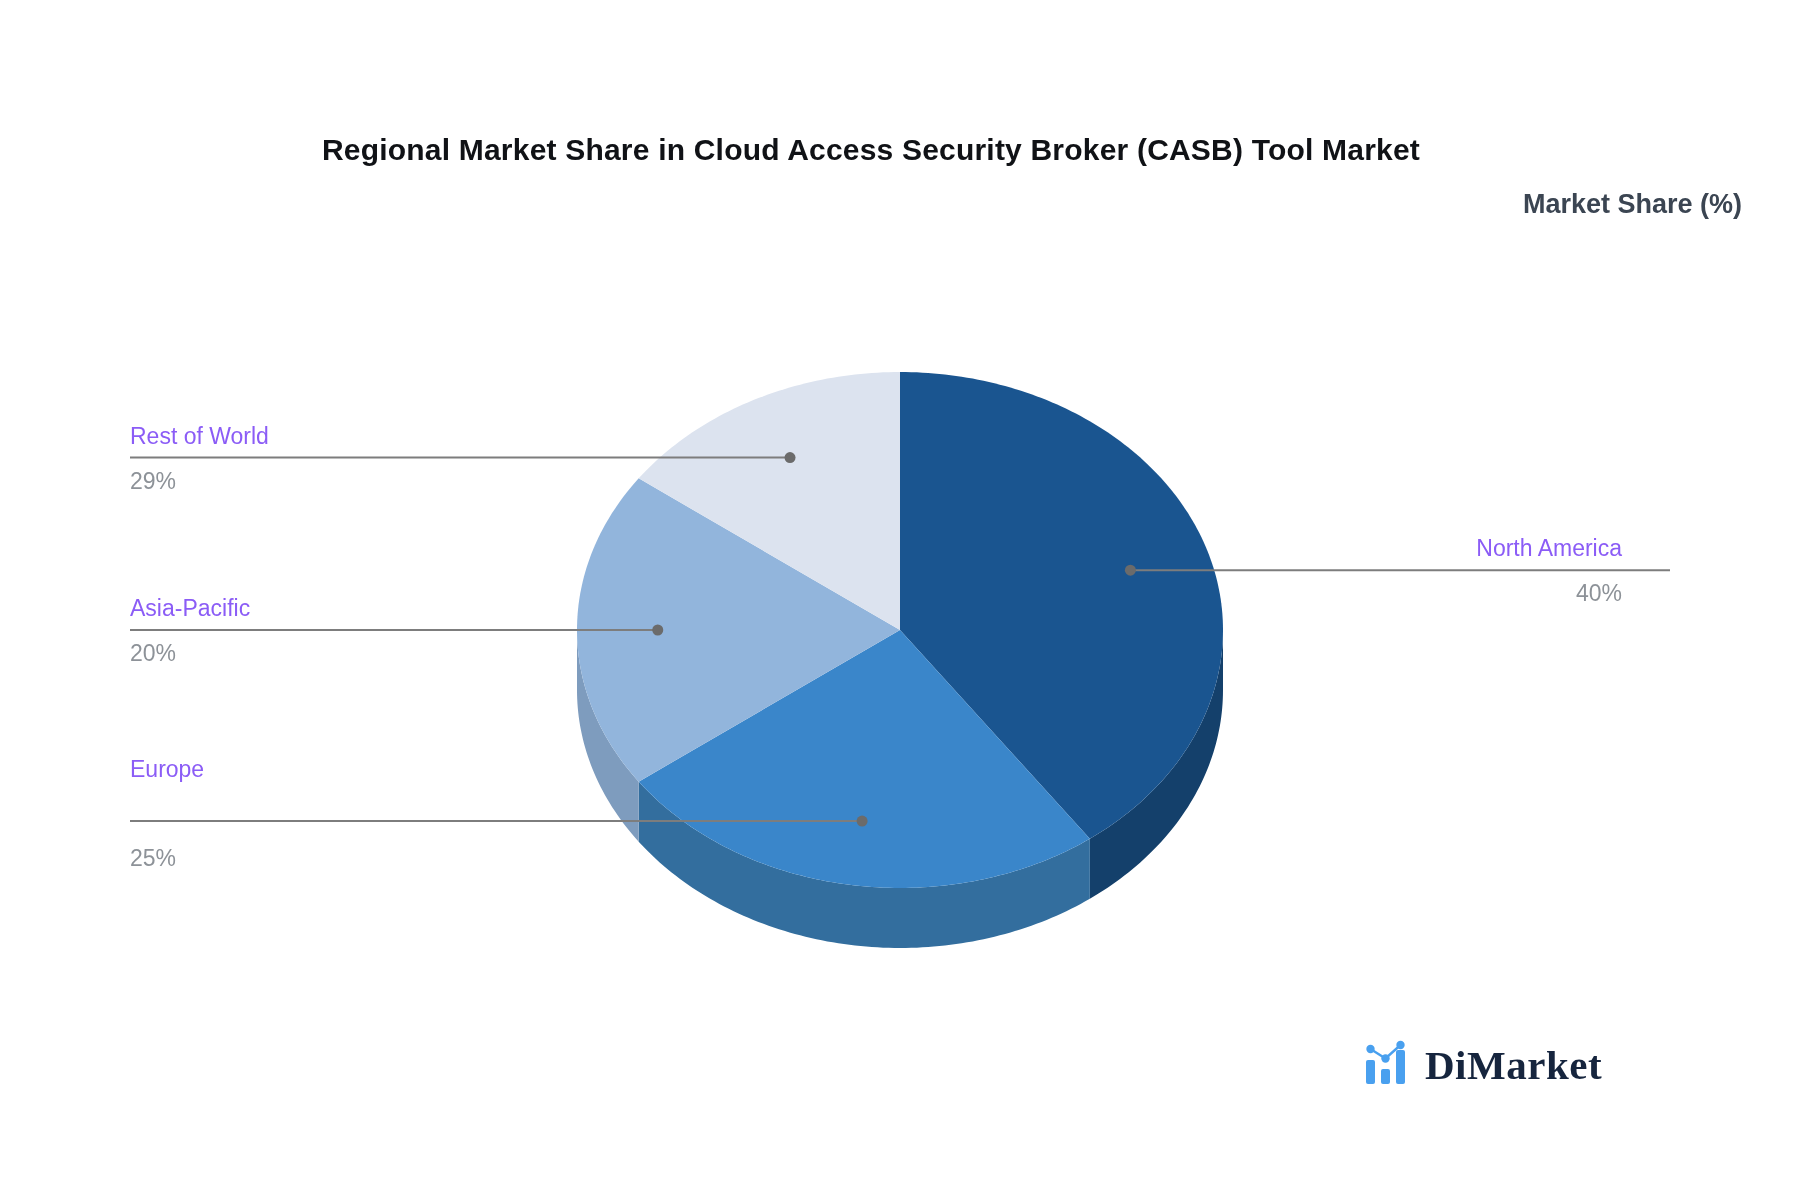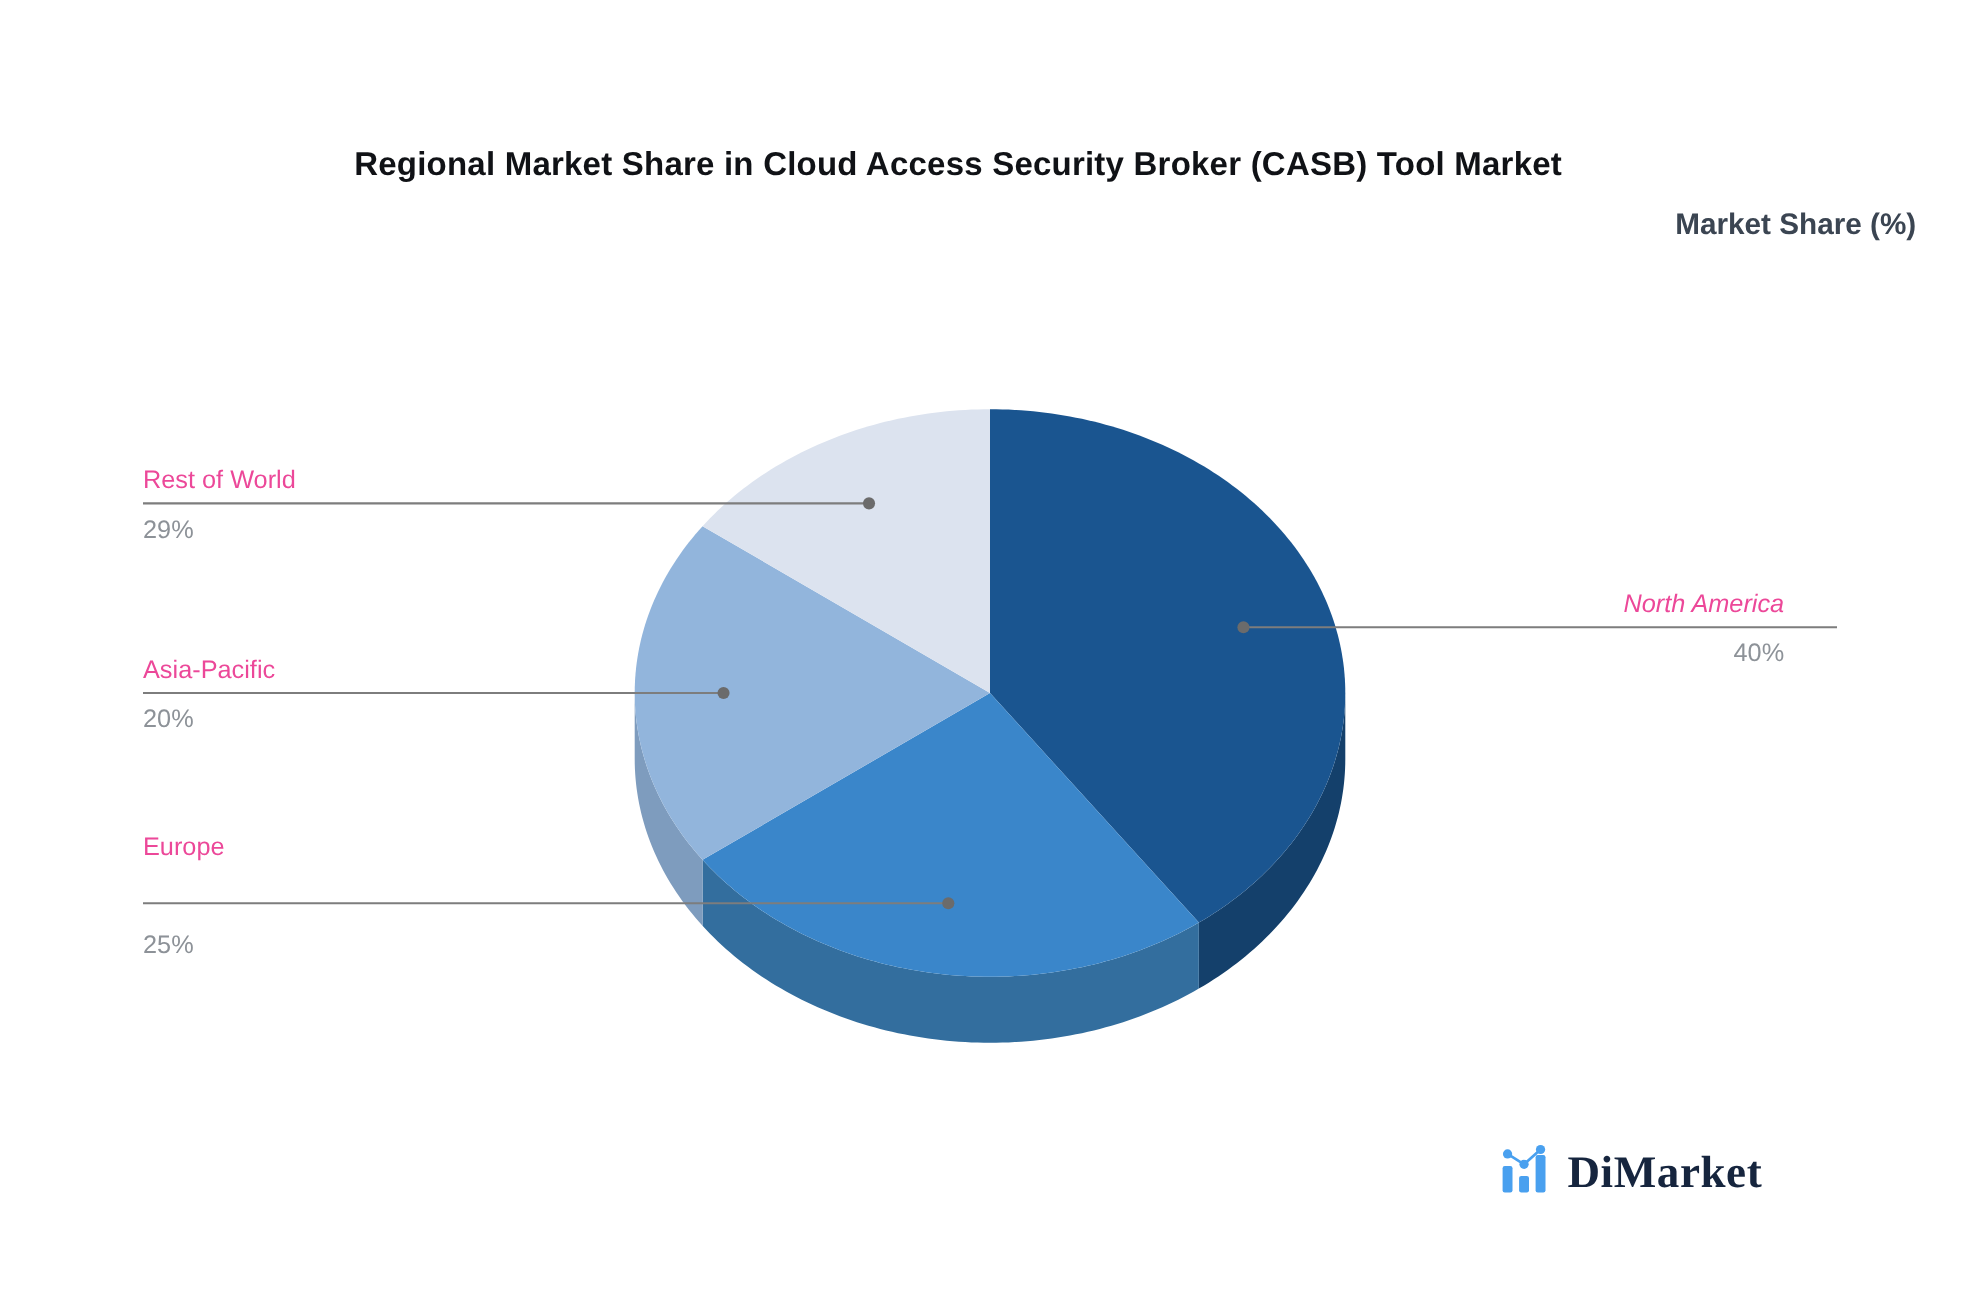--- a/index.html
+++ b/index.html
@@ -10,21 +10,21 @@
   .chart-title{
     position:absolute;left:0;right:0;top:133px;text-align:center;
     font-size:30px;font-weight:800;color:#101216;letter-spacing:.2px;
   }
   .chart-subtitle{
     position:absolute;left:0;right:0;top:189px;text-align:right;
     font-size:27px;font-weight:700;color:#3b4552;
   }
   svg.canvas{position:absolute;left:0;top:0;}
   .callout-name{
-    position:absolute;font-size:23px;color:#ec4899;white-space:nowrap;line-height:1.1;
+    position:absolute;font-size:23px;color:#8b5cf6;white-space:nowrap;line-height:1.1;
   }
   .callout-pct{
     position:absolute;font-size:23px;color:#8d9298;white-space:nowrap;line-height:1.1;
   }
   .logo{
     position:absolute;left:1363px;top:1036px;display:flex;align-items:flex-end;
   }
   .logo-text{
     font-family:"Liberation Serif", serif;font-weight:700;font-size:41px;
     color:#16253e;margin-left:10px;line-height:1.0;letter-spacing:.5px;
@@ -50,21 +50,21 @@
       <circle cx="1130.393441072501" cy="570.2052115884477" r="5.5" fill="#6b6b6b"></circle>
       <line x1="862.1037508440041" y1="821.1176939051592" x2="130" y2="821.1176939051592" stroke="#7d7d7d" stroke-width="2"></line>
       <circle cx="862.1037508440041" cy="821.1176939051592" r="5.5" fill="#6b6b6b"></circle>
       <line x1="657.75" y1="630" x2="130" y2="630" stroke="#7d7d7d" stroke-width="2"></line>
       <circle cx="657.75" cy="630" r="5.5" fill="#6b6b6b"></circle>
       <line x1="790.0208014380947" y1="457.5902375695508" x2="130" y2="457.5902375695508" stroke="#7d7d7d" stroke-width="2"></line>
       <circle cx="790.0208014380947" cy="457.5902375695508" r="5.5" fill="#6b6b6b"></circle>
     </svg>
 
   <div id="labels-layer">
-      <div class="callout-name" style="top: 536.205px; right: 120px; text-align: left; font-style: italic;">North America</div>
+      <div class="callout-name" style="top: 536.205px; right: 120px; text-align: left;">North America</div>
       <div class="callout-pct" style="top: 581.205px; right: 120px; text-align: right;">40%</div>
       <div class="callout-name" style="top: 757px; left: 130px;">Europe</div>
       <div class="callout-pct" style="top: 846px; left: 130px;">25%</div>
       <div class="callout-name" style="top: 596px; left: 130px;">Asia-Pacific</div>
       <div class="callout-pct" style="top: 641px; left: 130px;">20%</div>
       <div class="callout-name" style="top: 423.59px; left: 130px;">Rest of World</div>
       <div class="callout-pct" style="top: 468.59px; left: 130px;">29%</div>
     </div>
 
   <div class="logo">

